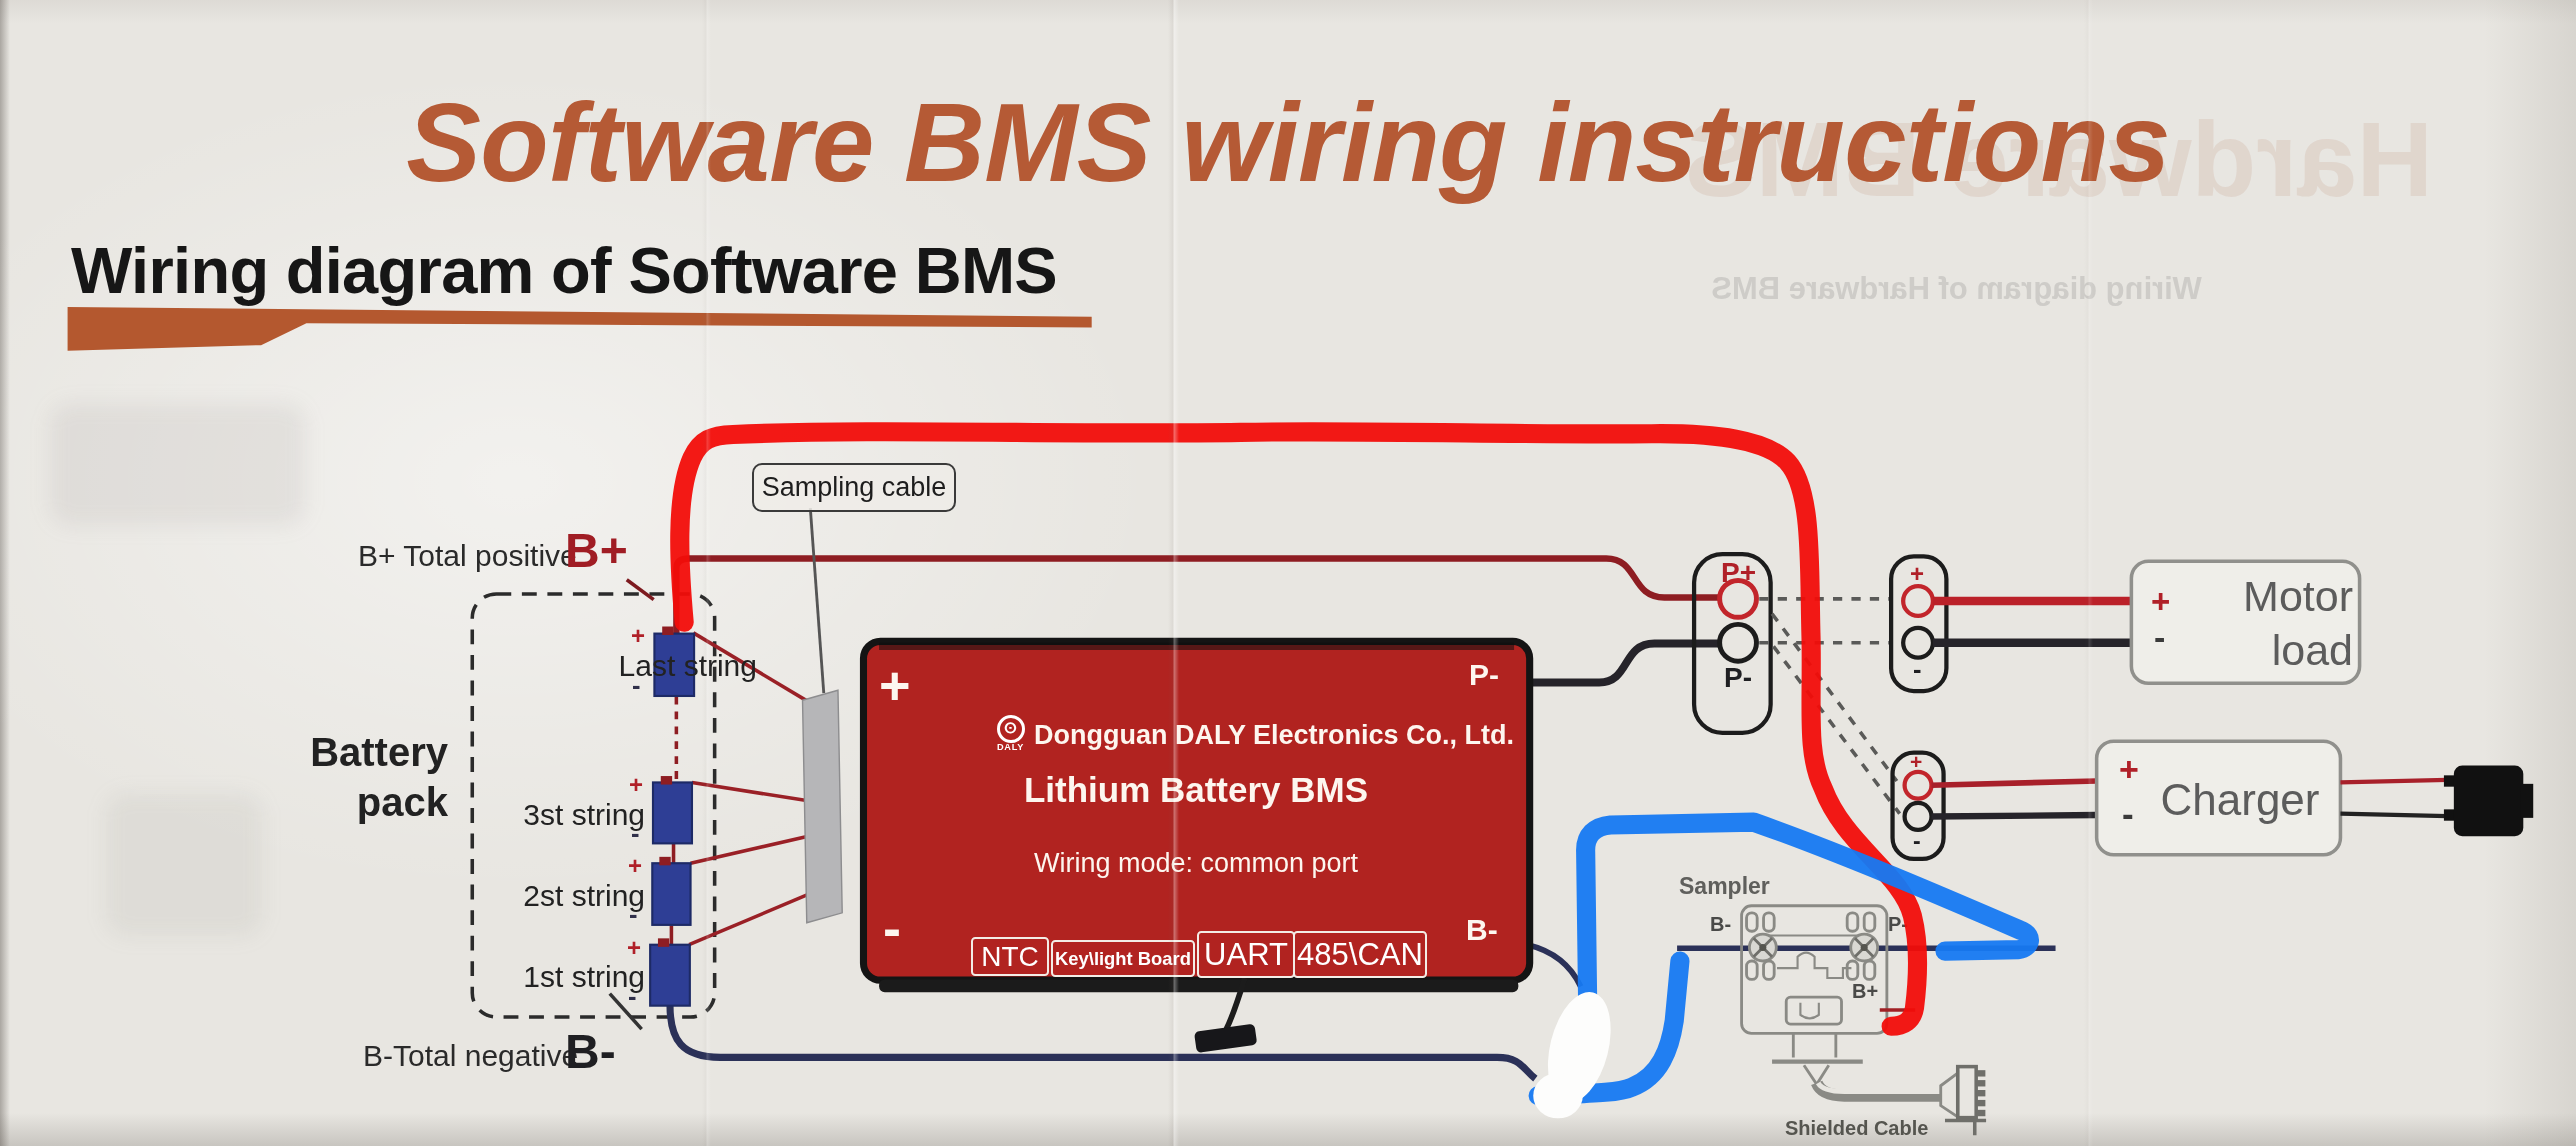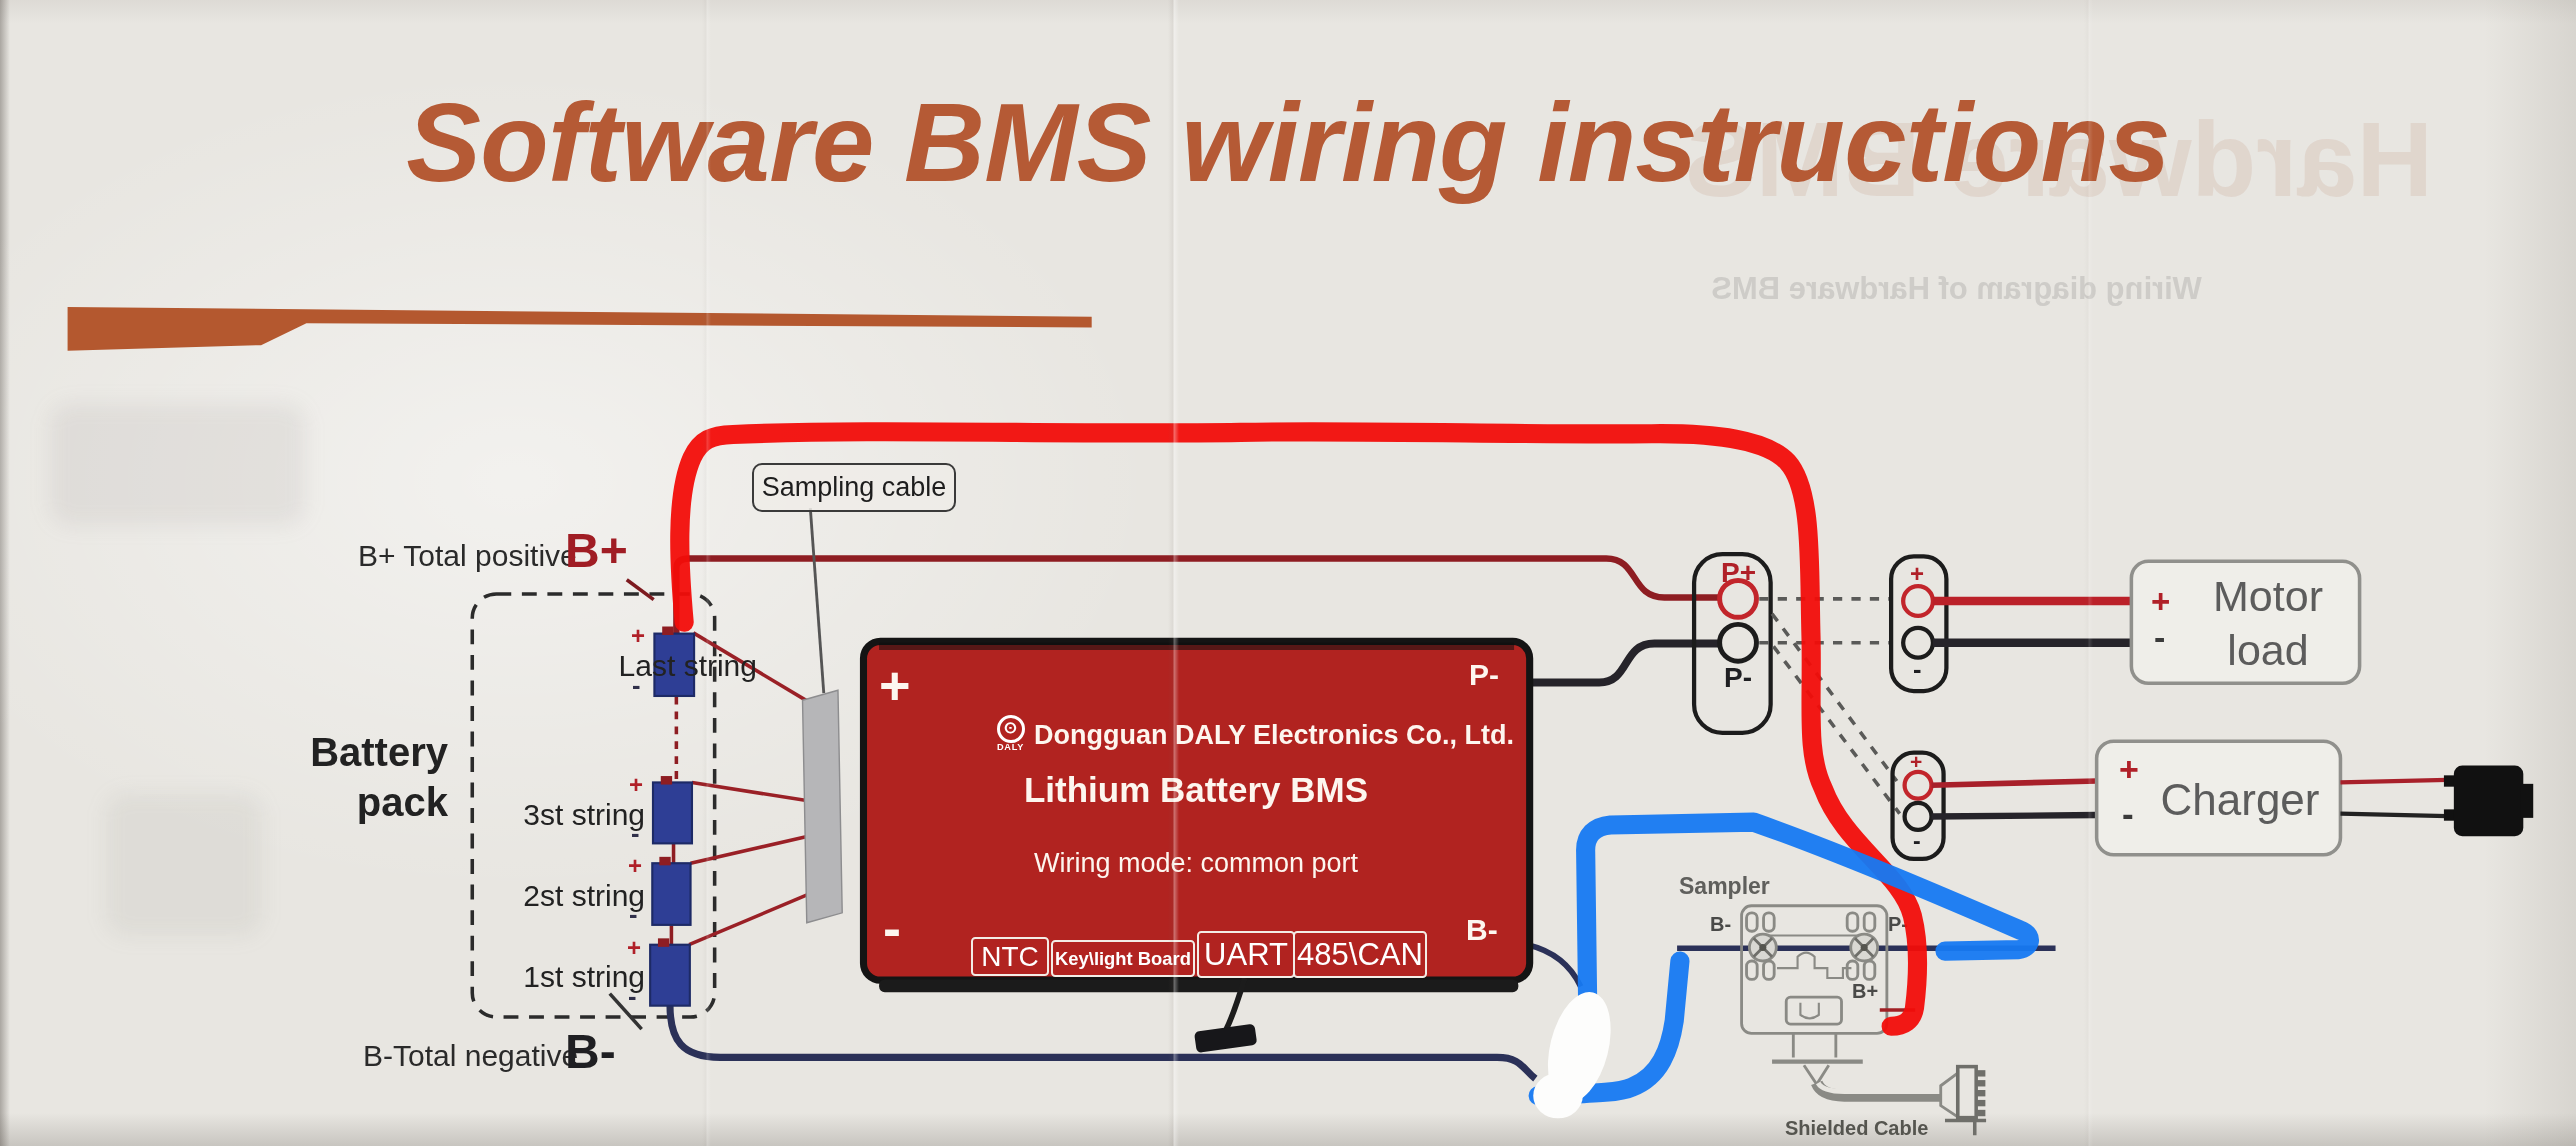--- a/index.html
+++ b/index.html
@@ -31,20 +31,21 @@
 <body>
 
 <div class="stage">
 
   <div class="ghost" style="left:1616px;top:99px;width:886px;font-size:106px;color:rgba(187,132,108,0.16);text-align:center;">Hardware BMS</div>
   <div class="ghost" style="left:1687px;top:271px;width:539px;font-size:31px;color:rgba(128,126,128,0.25);text-align:center;">Wiring diagram of Hardware BMS</div>
   <div class="smudge" style="left:50px;top:404px;width:255px;height:121px;background:rgba(140,135,128,0.12);border-radius:21px;"></div>
   <div class="smudge" style="left:106px;top:794px;width:156px;height:142px;background:rgba(140,135,128,0.10);border-radius:21px;"></div>
 
   <div class="abs title" style="left:0;right:0;top:78px;text-align:center;font-size:112px;color:#b55a35;font-style:italic;">Software BMS wiring instructions</div>
+  <div class="abs title" style="left:71px;top:233px;font-size:65px;color:#161616;">Wiring diagram of Software BMS</div>
 
   <svg width="2576" height="1146" viewBox="0 0 3634 1617">
 
     <polygon points="95,433 1540,447 1540,462 432,456 368,487 95,495" fill="#b4582f"></polygon>
 
     <rect x="666" y="838" width="342" height="597" rx="34" fill="none" stroke="#2b2b2b" stroke-width="5" stroke-dasharray="21 15"></rect>
 
     <path d="M 954,900 L 954,802 Q 954,788 972,788 L 2266,788 C 2312,788 2300,843 2348,843 L 2428,843" fill="none" stroke="#8e1d22" stroke-width="9"></path>
 
     <path d="M 2157,963 L 2256,963 C 2300,963 2288,908 2334,908 L 2428,908" fill="none" stroke="#26242a" stroke-width="11"></path>
@@ -224,21 +225,21 @@
   <div class="abs lbl" style="left:1721px;top:557px;font-size:28px;font-weight:bold;color:#b02028;">P+</div>
   <div class="abs lbl" style="left:1724px;top:662px;font-size:28px;font-weight:bold;color:#1f1f22;">P-</div>
 
   <div class="abs lbl" style="left:1910px;top:560px;font-size:24px;font-weight:bold;color:#b02028;">+</div>
   <div class="abs lbl" style="left:1913px;top:655px;font-size:25.5px;font-weight:bold;color:#1f1f22;">-</div>
   <div class="abs lbl" style="left:1910px;top:750px;font-size:21px;font-weight:bold;color:#b02028;">+</div>
   <div class="abs lbl" style="left:1913px;top:828px;font-size:23px;font-weight:bold;color:#1f1f22;">-</div>
 
   <div class="abs lbl" style="left:2151px;top:583px;font-size:33px;font-weight:bold;color:#b02028;">+</div>
   <div class="abs lbl" style="left:2154px;top:618px;font-size:34px;font-weight:bold;color:#3a3a3a;">-</div>
-  <div class="abs devtext" style="left:2183px;top:570px;width:170px;text-align:center;font-size:43px;line-height:1.25;">
+  <div class="abs devtext" style="left:2183px;top:570px;width:170px;text-align:right;font-size:43px;line-height:1.25;">
     <div>Motor</div>
       <div>load</div>
   </div>
 
   <div class="abs lbl" style="left:2119px;top:750px;font-size:34px;font-weight:bold;color:#b02028;">+</div>
   <div class="abs lbl" style="left:2122px;top:794px;font-size:35px;font-weight:bold;color:#3a3a3a;">-</div>
   <div class="abs devtext" style="left:2155px;top:775px;width:170px;text-align:center;font-size:44px;">Charger</div>
 
   <div class="abs lbl" style="left:1679px;top:873px;font-size:23px;font-weight:bold;color:#5f5f5c;">Sampler</div>
   <div class="abs lbl" style="left:1710px;top:913px;font-size:20px;font-weight:bold;color:#4a4a48;">B-</div>

